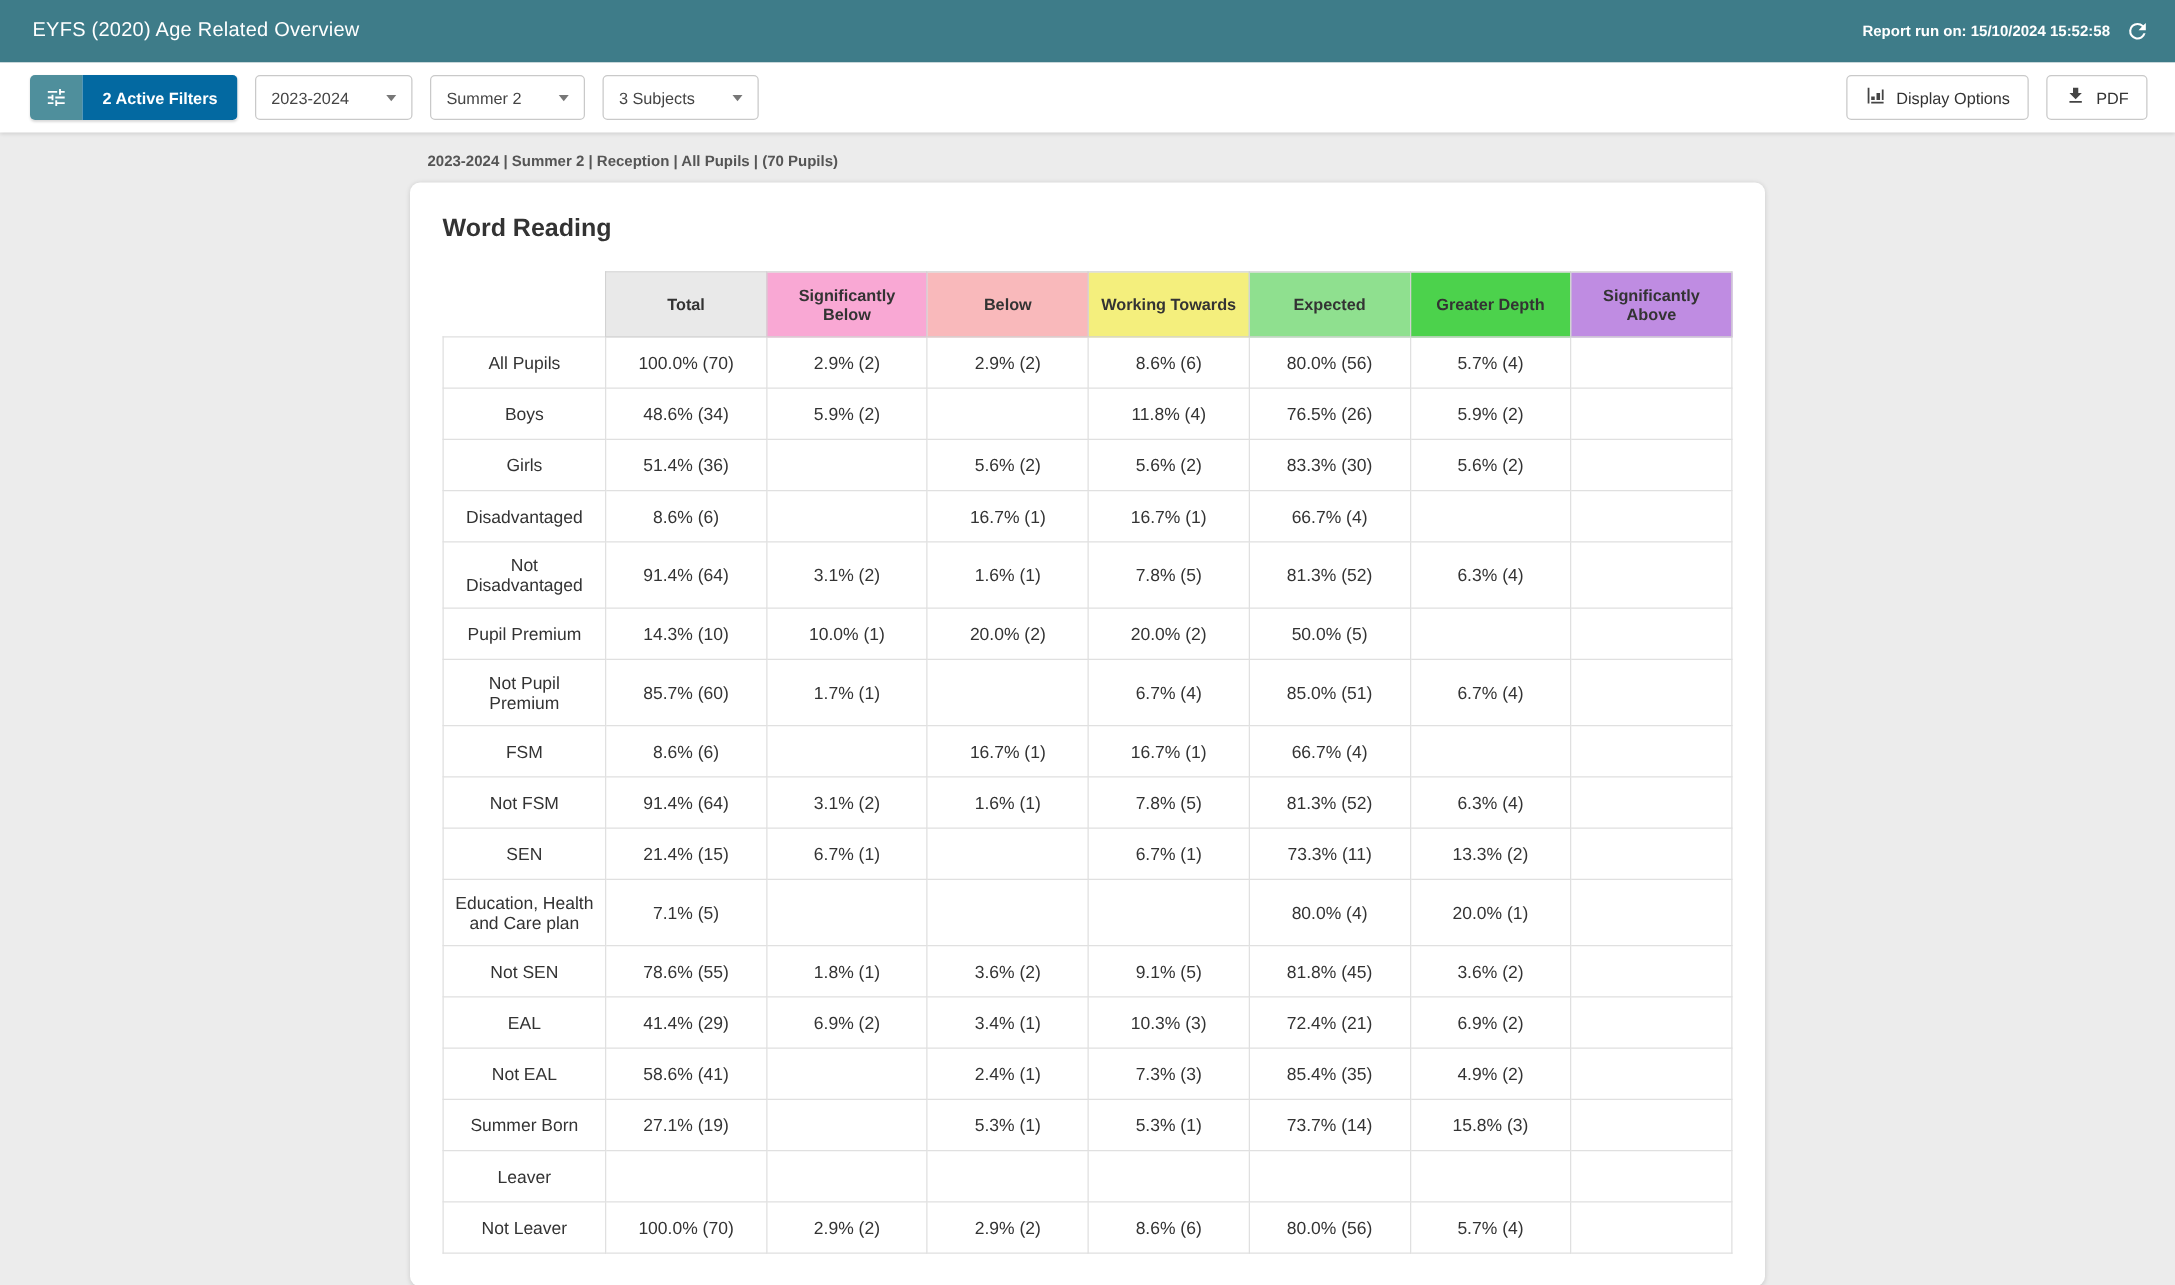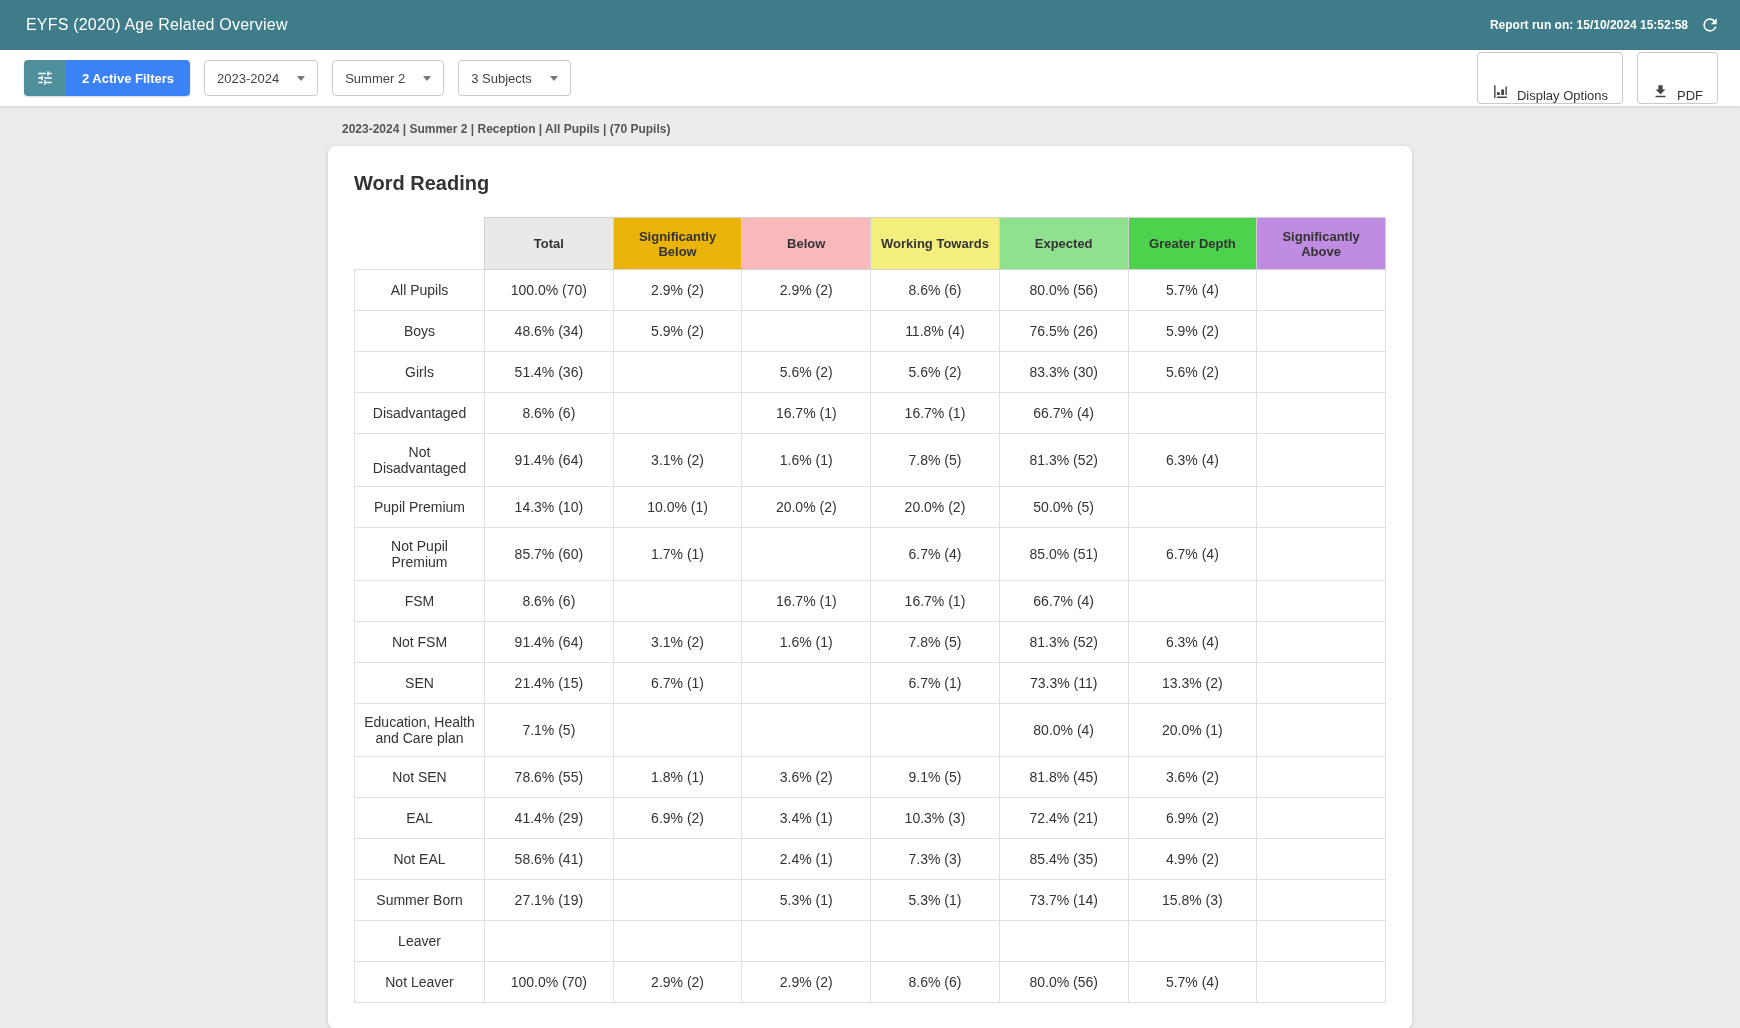--- a/index.html
+++ b/index.html
@@ -11,25 +11,25 @@
   .topbar-title { font-size:16px; font-weight:400; letter-spacing:.2px; }
   .topbar-right { display:flex; align-items:center; gap:12px; }
   .report-run { font-size:12px; font-weight:700; }
   .refresh-btn { display:flex; align-items:center; cursor:pointer; }
 
   
   .toolbar { height:56px; background:#fff; display:flex; align-items:center; justify-content:space-between; padding:0 22px 0 24px; box-shadow:0 1px 3px rgba(0,0,0,.12); position:relative; z-index:2; }
   .toolbar-left { display:flex; align-items:center; gap:14px; }
   .filter-group { display:flex; height:36px; border-radius:4px; overflow:hidden; cursor:pointer; box-shadow:0 1px 2px rgba(0,0,0,.15); }
   .filter-icon-seg { width:42px; background:#4f8f9c; display:flex; align-items:center; justify-content:center; }
-  .filter-label-seg { background:#3b82f6; color:#fff; font-size:13px; font-weight:700; display:flex; align-items:center; padding:0 16px; }
-  .dropdown { height:36px; min-width:106px; border:1px solid #c9c9c9; border-radius:4px; background:#fff; display:flex; align-items:center; justify-content:space-between; gap:18px; padding:0 12px; font-size:13px; color:#444; cursor:pointer; }
+  .filter-label-seg { background:#0369a1; color:#fff; font-size:13px; font-weight:700; display:flex; align-items:center; padding:0 16px; }
+  .dropdown { height:36px; min-width:106px; border:1px solid #c9c9c9; border-radius:4px; background:#fff; display:flex; align-items:center; justify-content:space-between; gap:30px; padding:0 12px; font-size:13px; color:#444; cursor:pointer; }
   .caret { width:0; height:0; border-left:4px solid transparent; border-right:4px solid transparent; border-top:5px solid #777; }
   .toolbar-right { display:flex; align-items:center; gap:14px; }
-  .tool-btn { height:52px; border:1px solid #c9c9c9; border-radius:4px; background:#fff; display:flex; align-items:flex-end; gap:8px; padding:0 14px; font-size:13px; color:#333; cursor:pointer; }
+  .tool-btn { height:36px; border:1px solid #c9c9c9; border-radius:4px; background:#fff; display:flex; align-items:center; gap:8px; padding:0 14px; font-size:13px; color:#333; cursor:pointer; }
 
   
   .content { width:1084px; margin:16px auto; }
   .breadcrumb { margin:16px 0 10px 14px; font-size:12px; font-weight:700; color:#555; }
   .card { background:#fff; border-radius:8px; box-shadow:0 1px 4px rgba(0,0,0,.15); padding:26px; }
   .card-title { font-size:20px; font-weight:700; color:#333; margin-bottom:22px; }
 
   
   table { border-collapse:collapse; width:100%; table-layout:fixed; }
   th, td { font-size:14px; color:#333; text-align:center; vertical-align:middle; }
@@ -109,21 +109,21 @@
           <col>
           <col>
           <col>
           <col>
           <col>
       </colgroup>
       <thead>
         <tr id="head-row">
             <th class="corner"></th>
             <th style="background: rgb(233, 233, 233);">Total</th>
-            <th style="background: #eab308;">Significantly Below</th>
+            <th style="background: #f9a8d4;">Significantly Below</th>
             <th style="background: rgb(249, 185, 187);">Below</th>
             <th style="background: rgb(244, 239, 125);">Working Towards</th>
             <th style="background: rgb(143, 224, 143);">Expected</th>
             <th style="background: rgb(76, 210, 76);">Greater Depth</th>
             <th style="background: rgb(191, 140, 226);">Significantly Above</th>
           </tr>
       </thead>
       <tbody id="table-body">
           <tr>
             <th>All Pupils</th>

